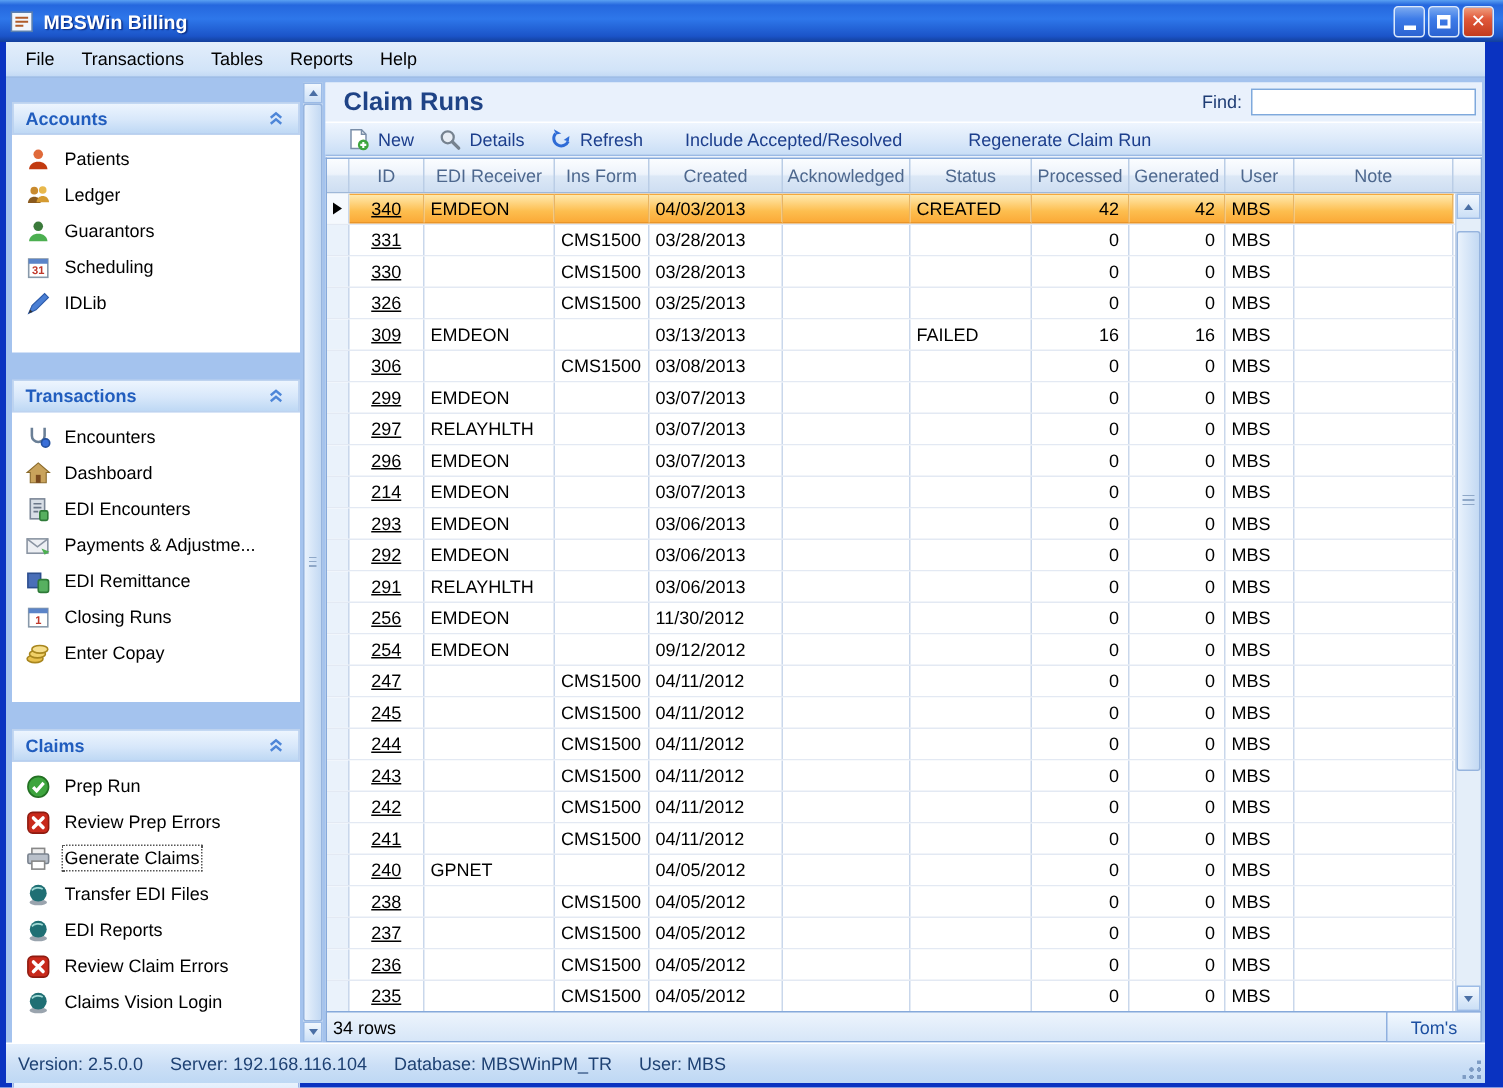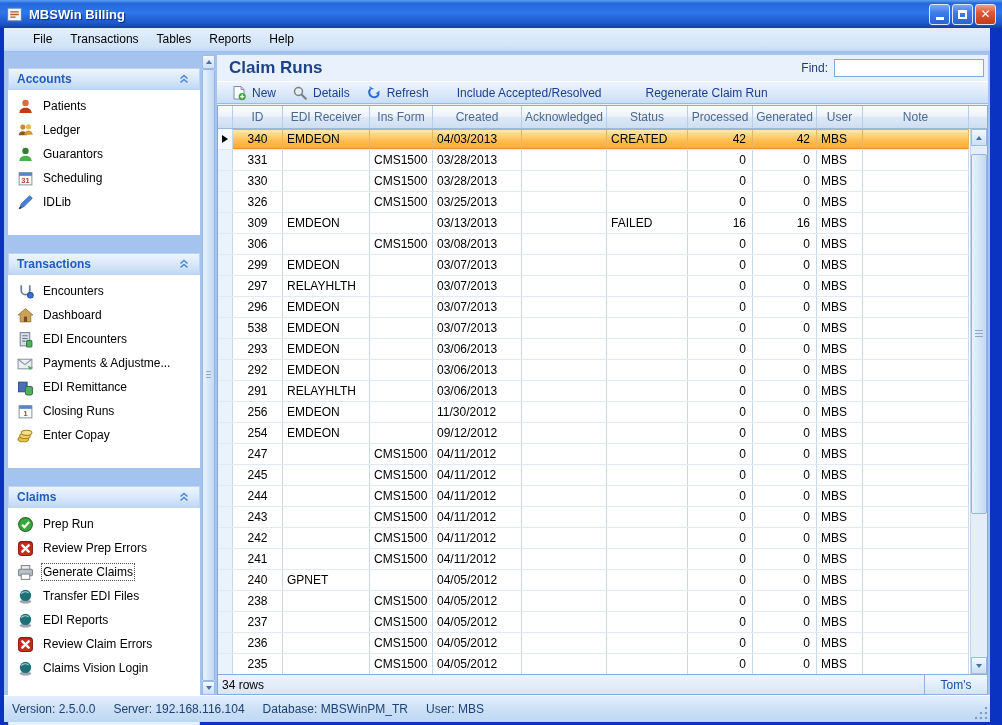--- a/index.html
+++ b/index.html
@@ -19,21 +19,21 @@
   .winbtn.min,.winbtn.max { background:linear-gradient(180deg,#7AA9F0 0%,#3E7CE8 40%,#2B63D2 100%); }
   .winbtn.close { background:linear-gradient(180deg,#F09E7E 0%,#E0583A 40%,#C33B1D 100%); }
   .glyph-min { width:8px; height:3px; background:#fff; margin-top:9px; }
   .glyph-max { width:9px; height:9px; border:2px solid #fff; border-top-width:3px; }
   .glyph-x { color:#fff; font-weight:bold; font-size:12px; line-height:1; }
 
   
   .content { position:absolute; left:4px; top:28px; width:986px; height:694px; background:#A4C3EE; }
   .menubar { position:absolute; left:0; top:0; right:0; height:24px;
     background:linear-gradient(180deg,#E3EEFB 0%,#D2E4F8 80%,#C3D9F4 100%);
-    display:flex; align-items:stretch; padding-left:20px; border-bottom:1px solid #9FBDE6; }
+    display:flex; align-items:stretch; padding-left:4px; border-bottom:1px solid #9FBDE6; }
   .menu-item { padding:0 9px; line-height:23px; color:#000; font-size:12px; cursor:default; }
 
   
   .sidebar { position:absolute; left:4px; top:27px; width:192px; height:640px; padding-top:13px; }
   .section { margin-bottom:18px; }
   .sec-header { height:22px; background:linear-gradient(180deg,#EDF5FE 0%,#D7E7FA 55%,#BED8F4 100%);
     border:1px solid #BED3EF; display:flex; align-items:center; padding:0 8px; }
   .sec-label { color:#215DBE; font-weight:bold; font-size:12px; flex:1; }
   .sec-chev { width:14px; height:14px; }
   .panel { background:#fff; padding:4px 0 21px 0; }
@@ -77,21 +77,21 @@
   .grid { position:absolute; left:0; top:50px; width:771px; height:569px; background:#fff; border:1px solid #86A9DA; border-bottom:none; }
   .g-header { display:flex; height:23px;
     background:linear-gradient(180deg,#FBFDFF 0%,#EDF3FB 46%,#DCE8F6 52%,#CEDEF2 100%);
     border-bottom:1px solid #9FB8D8; }
   .g-hcell { color:#4E688E; font-size:12px; display:flex; align-items:center; justify-content:center;
     border-right:1px solid #BACDE6; overflow:hidden; white-space:nowrap; }
   .g-body { position:absolute; left:0; top:23px; right:17px; bottom:0; overflow:hidden; }
   .g-row { display:flex; height:21px; background:#fff; border-bottom:1px solid #E3E9F3; }
   .g-cell { font-size:12px; color:#000; display:flex; align-items:center; padding:0 4px;
     border-right:1px solid #C9D7EB; overflow:hidden; white-space:nowrap; }
-  .g-cell.center { justify-content:center; } .g-cell.right { justify-content:flex-end; padding-right:6px; }
+  .g-cell.center { justify-content:center;text-decoration:underline; } .g-cell.right { justify-content:flex-end; padding-right:6px; }
   .g-marker { background:#EAF2FB; border-right:1px solid #C9D7EB; display:flex; align-items:center; justify-content:center; }
   .g-row.sel .g-cell { background:linear-gradient(180deg,#FFE9AE 0%,#FDBE4F 60%,#FBAA38 100%);
     border-top:1px solid #F5A83A; border-bottom:1px solid #E9952A; border-right-color:#E8B564; }
   .g-row.sel .g-marker { background:#F5F9FE; }
   .mark-arrow { width:0; height:0; border-top:4px solid transparent; border-bottom:4px solid transparent; border-left:6px solid #000; }
 
   .gscroll { position:absolute; right:0; top:23px; width:17px; bottom:0; background:#E4EEF9; border-left:1px solid #C4D4EA; }
   .gscroll .s-arrow { width:16px; height:17px; left:0; }
   .gscroll .s-thumb { width:16px; left:0; top:25px; height:360px; }
 
@@ -567,21 +567,21 @@
               <div class="g-cell " style="width:89px;flex:0 0 89px">03/07/2013</div>
               <div class="g-cell " style="width:85px;flex:0 0 85px"></div>
               <div class="g-cell " style="width:81px;flex:0 0 81px"></div>
               <div class="g-cell right" style="width:65px;flex:0 0 65px">0</div>
               <div class="g-cell right" style="width:64px;flex:0 0 64px">0</div>
               <div class="g-cell " style="width:46px;flex:0 0 46px">MBS</div>
               <div class="g-cell " style="width:106px;flex:0 0 106px"></div>
             </div>
             <div class="g-row">
               <div class="g-marker" style="width:15px;flex:0 0 15px"></div>
-              <div class="g-cell center" style="width:50px;flex:0 0 50px">538</div>
+              <div class="g-cell center" style="width:50px;flex:0 0 50px">214</div>
               <div class="g-cell " style="width:87px;flex:0 0 87px">EMDEON</div>
               <div class="g-cell " style="width:63px;flex:0 0 63px"></div>
               <div class="g-cell " style="width:89px;flex:0 0 89px">03/07/2013</div>
               <div class="g-cell " style="width:85px;flex:0 0 85px"></div>
               <div class="g-cell " style="width:81px;flex:0 0 81px"></div>
               <div class="g-cell right" style="width:65px;flex:0 0 65px">0</div>
               <div class="g-cell right" style="width:64px;flex:0 0 64px">0</div>
               <div class="g-cell " style="width:46px;flex:0 0 46px">MBS</div>
               <div class="g-cell " style="width:106px;flex:0 0 106px"></div>
             </div>

